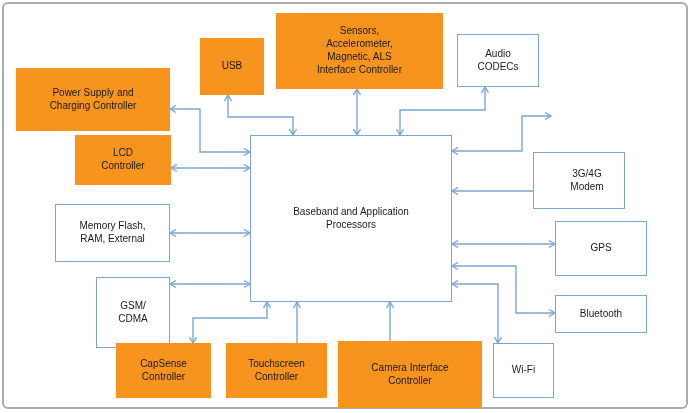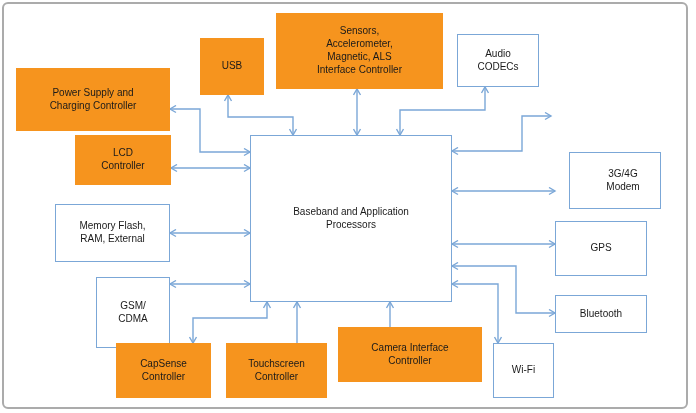--- a/index.html
+++ b/index.html
@@ -79,30 +79,30 @@
 Charging Controller</div>
     <div class="node orange" style="left: 200px; top: 38px; width: 64px; height: 57px;">USB</div>
     <div class="node orange" style="left: 276px; top: 13px; width: 167px; height: 76px;">Sensors,
 Accelerometer,
 Magnetic, ALS
 Interface Controller</div>
     <div class="node outline" style="left: 457px; top: 34px; width: 82px; height: 53px;">Audio
 CODECs</div>
     <div class="node orange" style="left: 75px; top: 135px; width: 96px; height: 50px;">LCD
 Controller</div>
-    <div class="node outline" style="left: 569px; top: 152px; width: 92px; height: 57px; padding-left: 16px;">3G/4G
+    <div class="node outline" style="left: 533px; top: 152px; width: 92px; height: 57px; padding-left: 16px;">3G/4G
 Modem</div>
     <div class="node outline" style="left: 55px; top: 204px; width: 115px; height: 58px;">Memory Flash,
 RAM, External</div>
     <div class="node outline" style="left: 555px; top: 221px; width: 92px; height: 55px;">GPS</div>
     <div class="node outline" style="left: 96px; top: 277px; width: 74px; height: 71px;">GSM/
 CDMA</div>
     <div class="node outline" style="left: 555px; top: 295px; width: 92px; height: 38px;">Bluetooth</div>
     <div class="node orange" style="left: 116px; top: 343px; width: 95px; height: 55px;">CapSense
 Controller</div>
     <div class="node orange" style="left: 226px; top: 343px; width: 101px; height: 55px;">Touchscreen
 Controller</div>
-    <div class="node orange" style="left: 338px; top: 327px; width: 144px; height: 55px;">Camera Interface
+    <div class="node orange" style="left: 338px; top: 341px; width: 144px; height: 67px;">Camera Interface
 Controller</div>
     <div class="node outline" style="left: 493px; top: 343px; width: 61px; height: 55px;">Wi-Fi</div>
     <div class="node outline" style="left: 250px; top: 135px; width: 202px; height: 167px;">Baseband and Application
 Processors</div>
   </div>
 
 </body></html>

